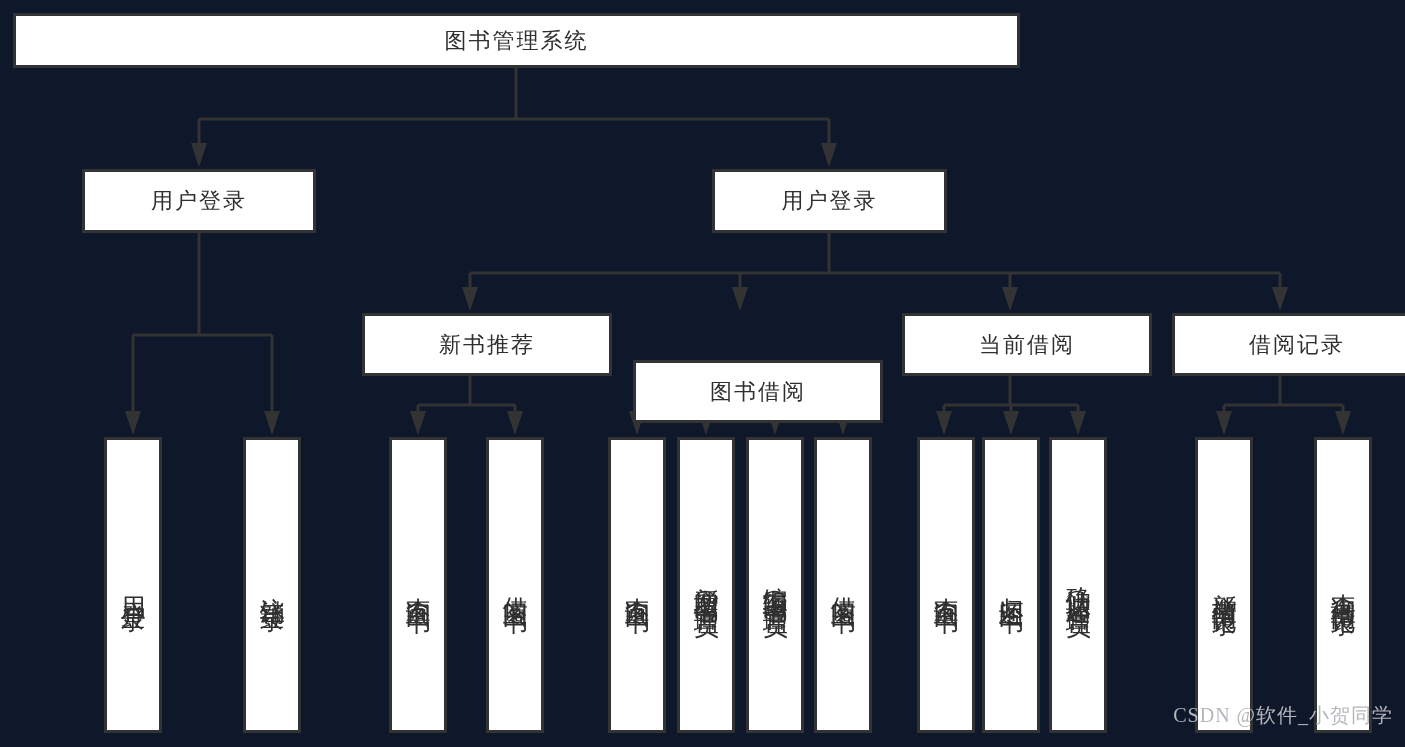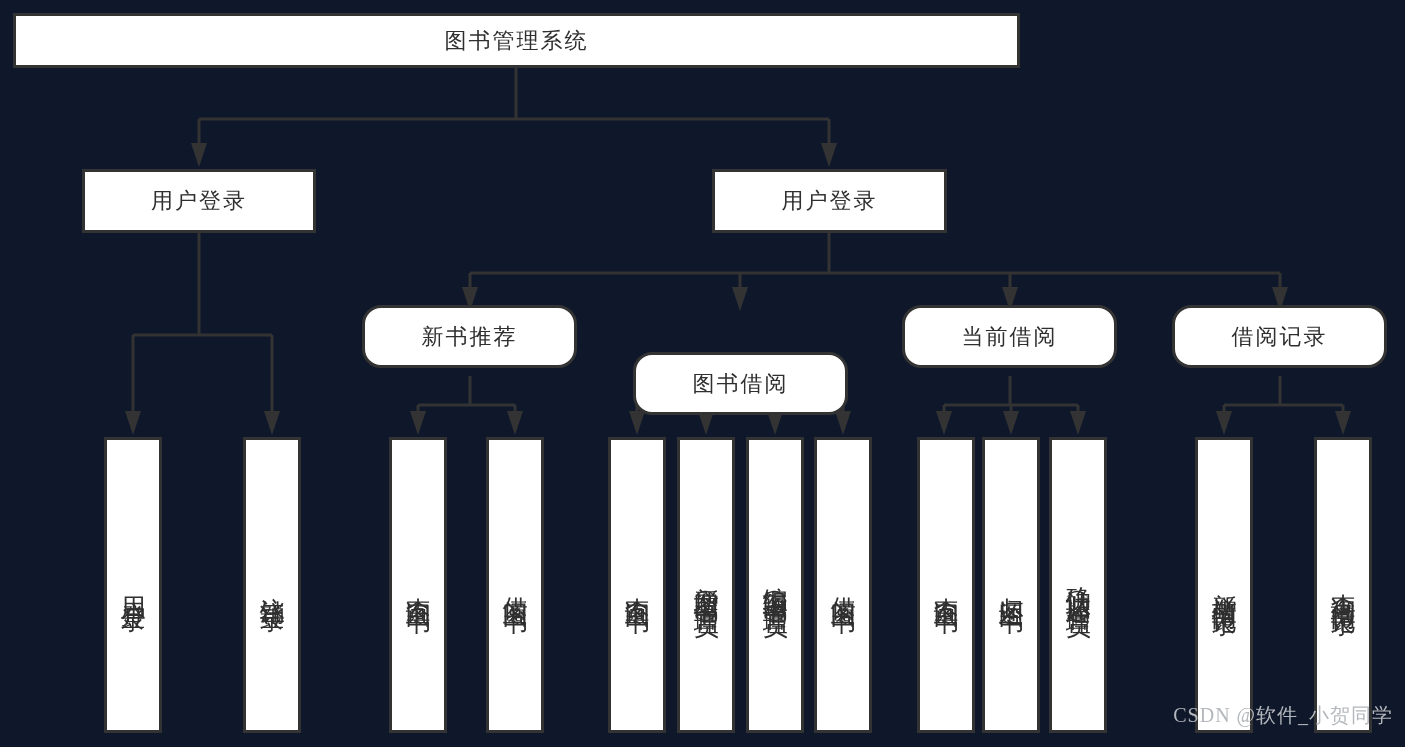--- a/index.html
+++ b/index.html
@@ -31,21 +31,21 @@
   .hlabel {
     font-size: 22px;
     letter-spacing: 2px;
     white-space: nowrap;
     color: #2f2f2f;
   }
   .root  { left: 13px;  top: 13px;  width: 1007px; height: 55px; }
   .l2    { top: 169px;  height: 64px; }
   .l2.user-login { left: 82px;  width: 234px; }
   .l2.book-mgmt  { left: 712px; width: 235px; }
-  .l3    { top: 305px;  height: 63px; width: 215px; border-radius: 19px; }
+  .l3    { top: 313px;  height: 63px; width: 250px; }
   .l3.new-books      { left: 362px; }
   .l3.book-borrow    { left: 633px; margin-top: 47px; }
   .l3.current-borrow { left: 902px; }
   .l3.borrow-records { left: 1172px; }
   .leaf  { top: 437px; width: 58px; height: 296px; }
   .vtext {
     writing-mode: vertical-rl;
     font-size: 25px;
     letter-spacing: 4px;
     line-height: 1.1;

